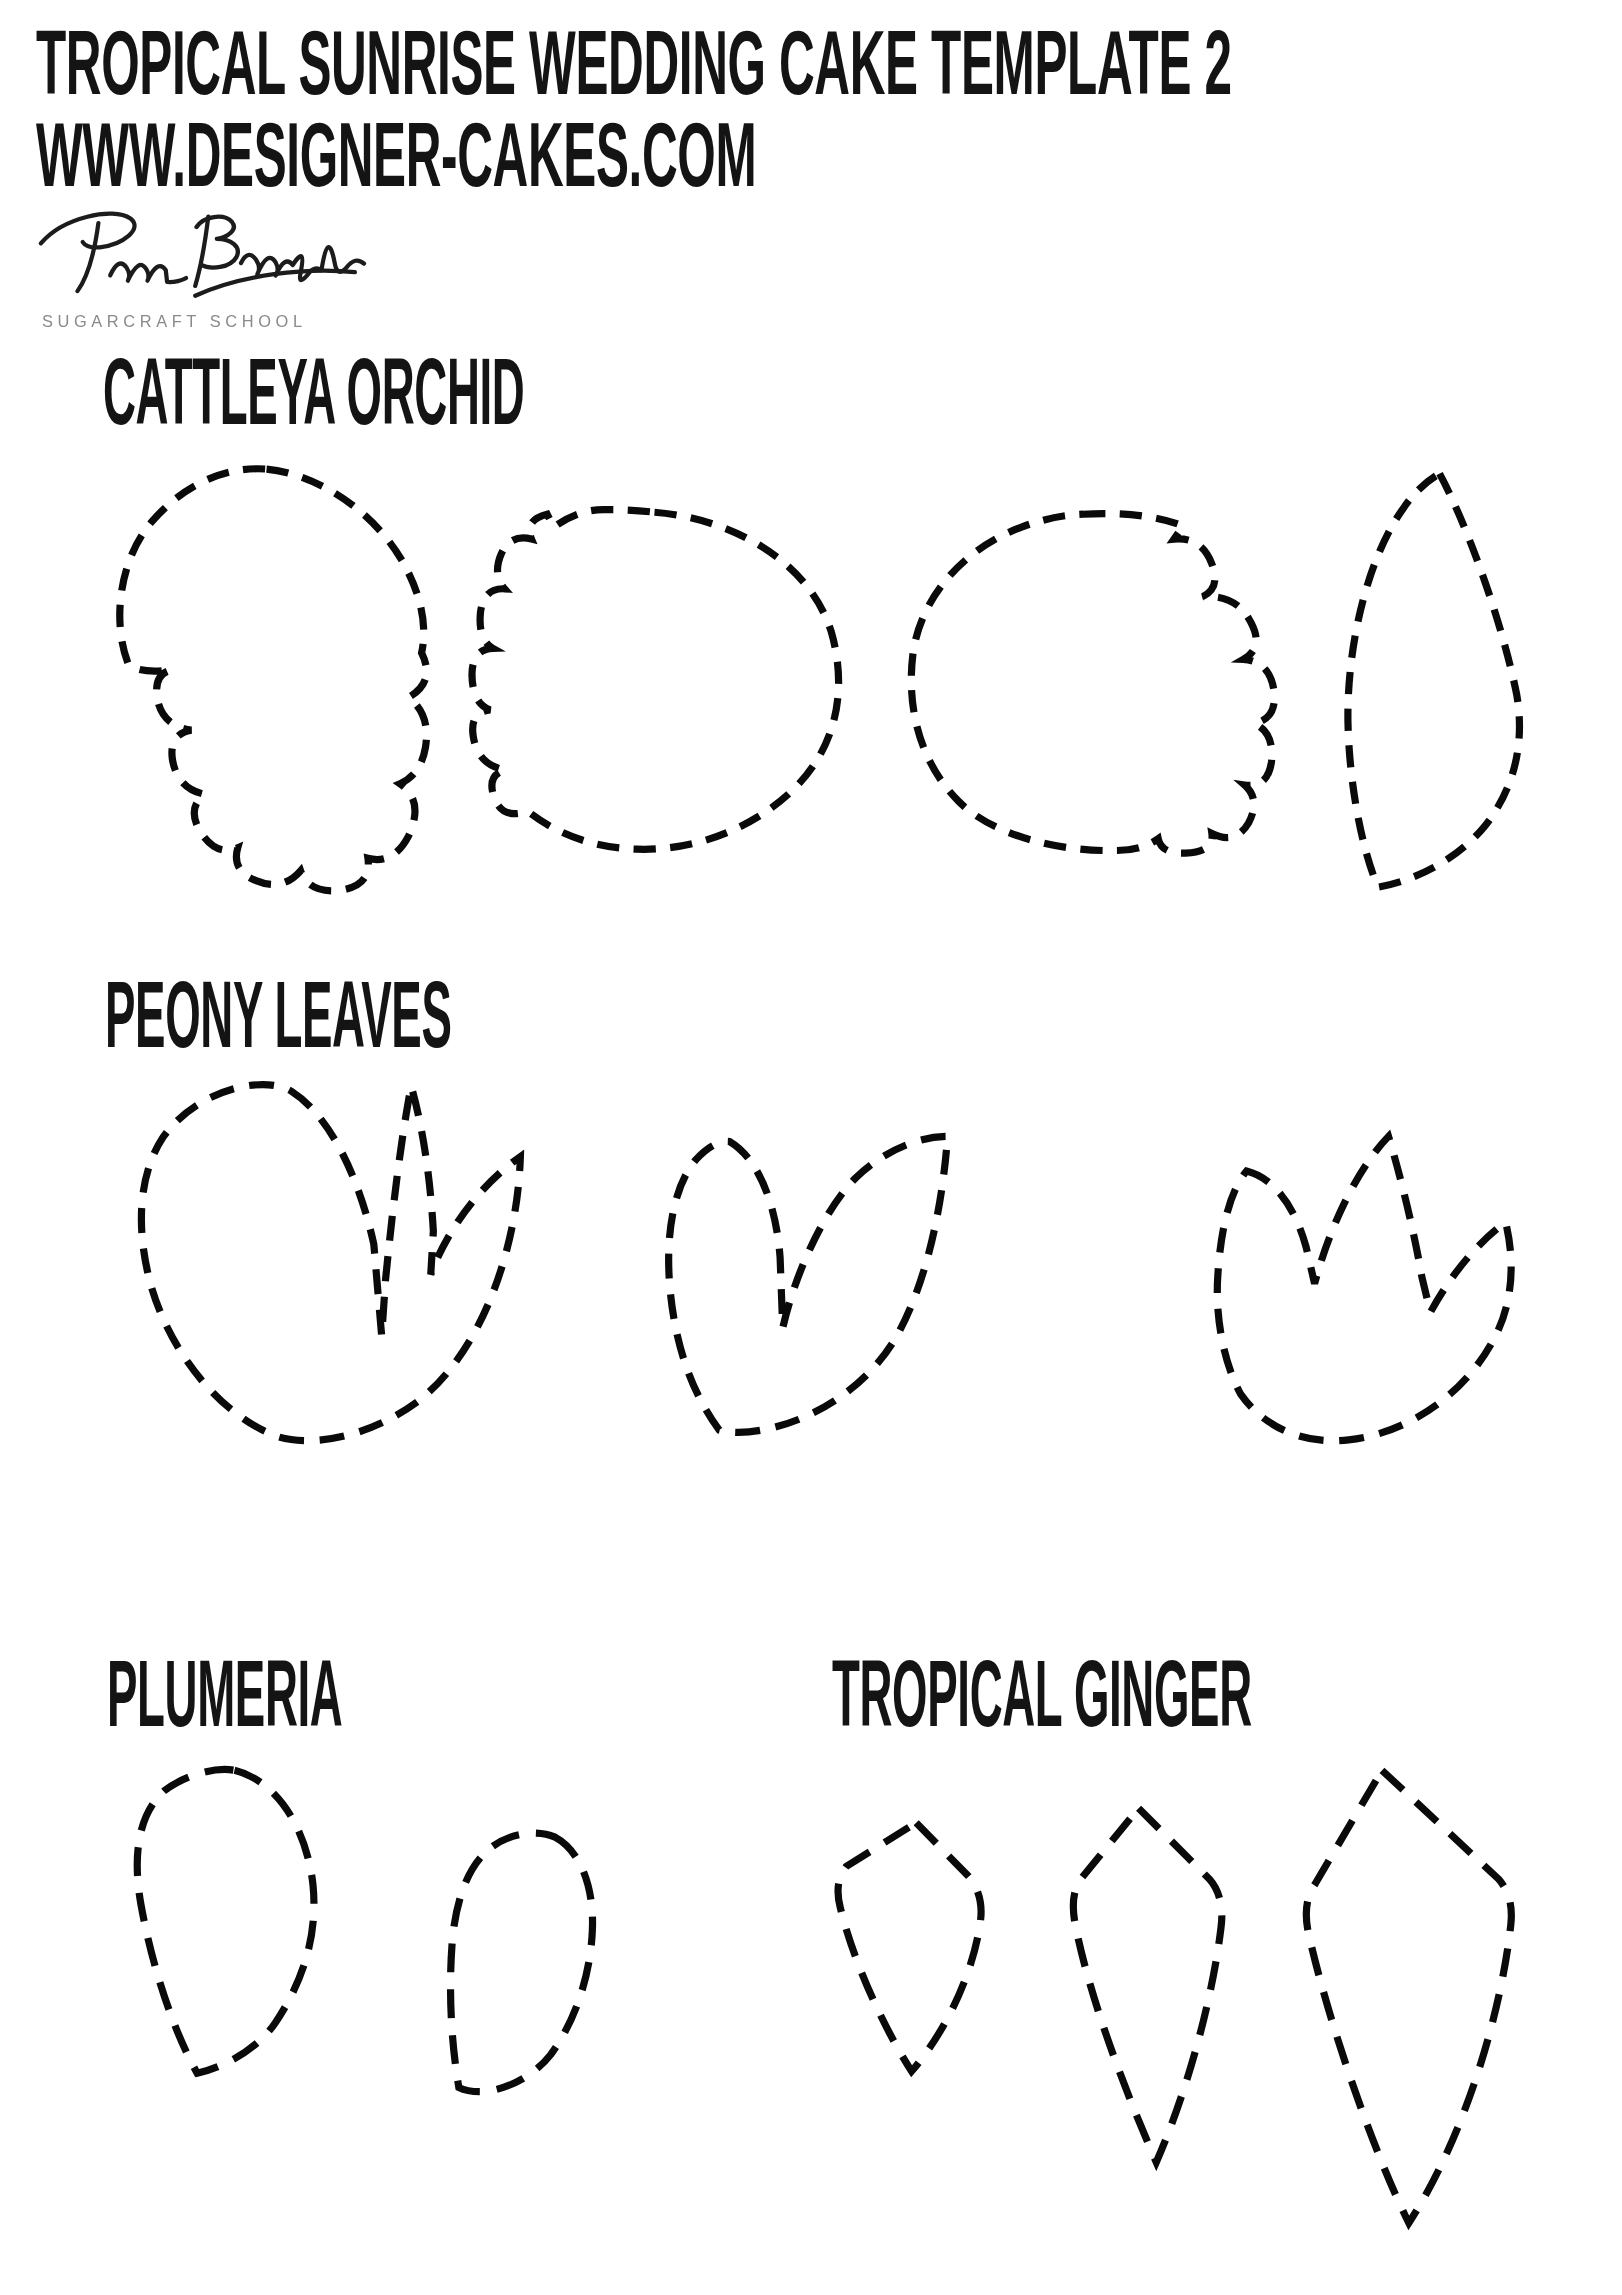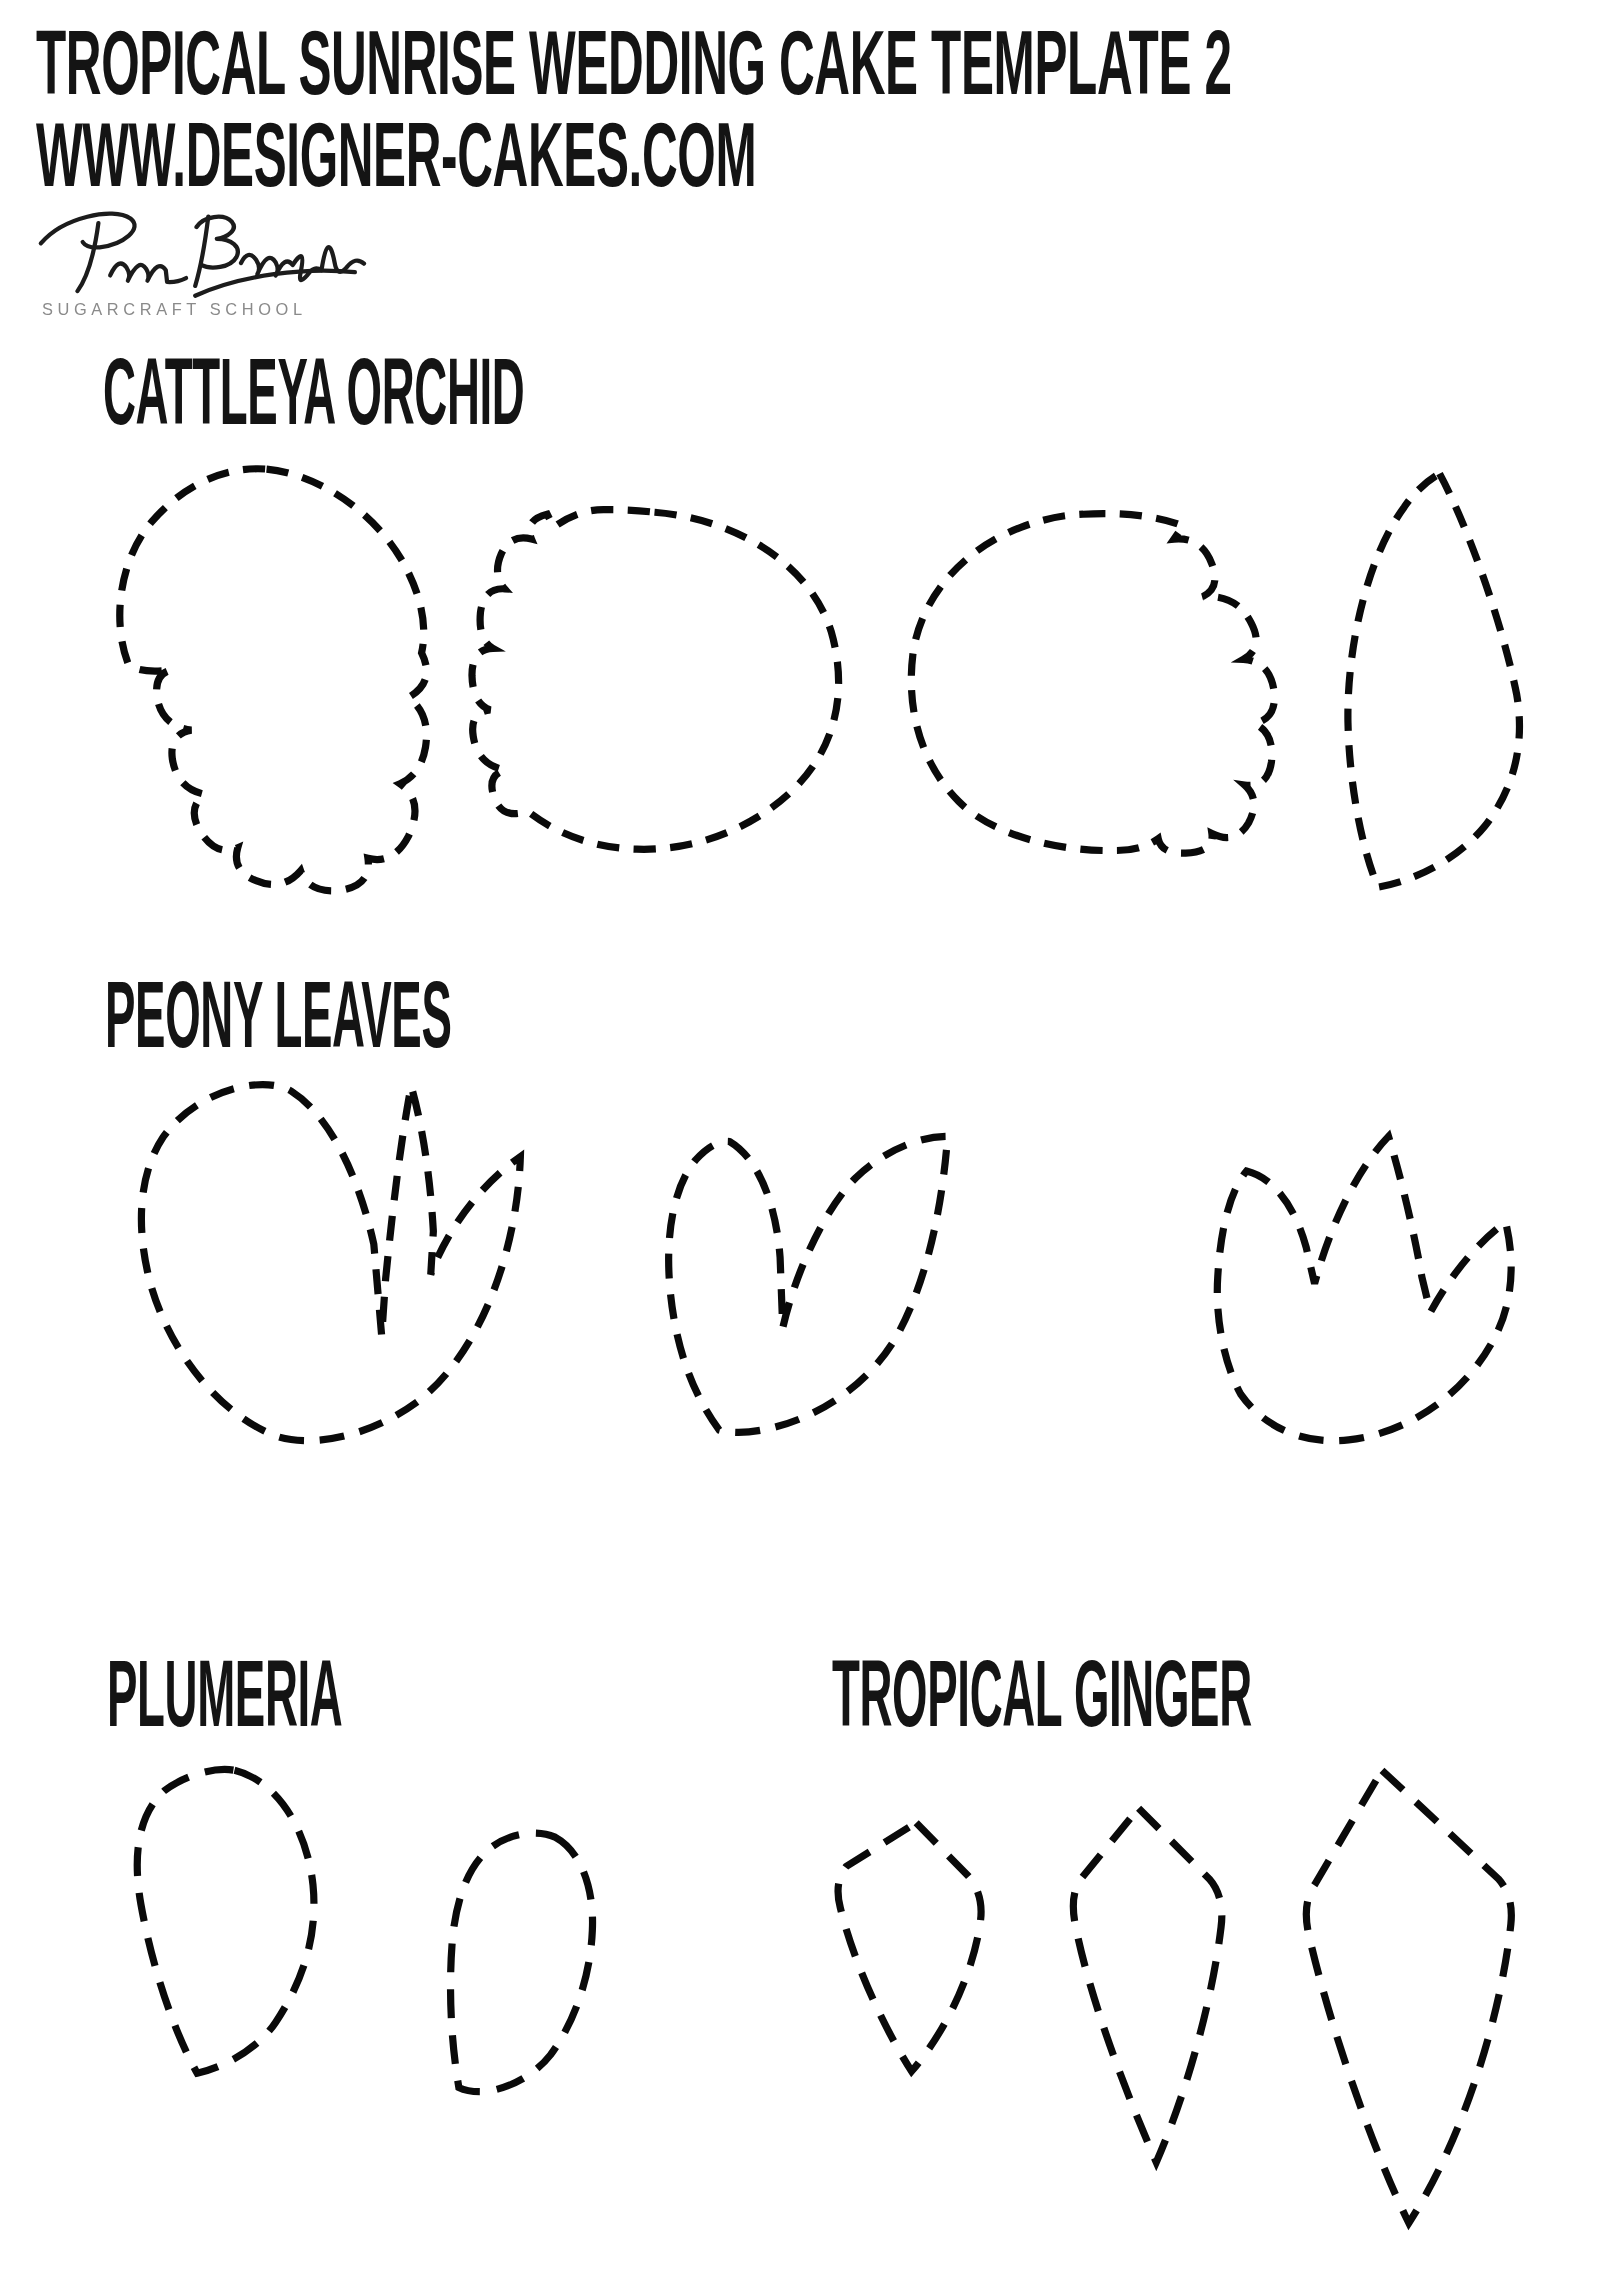--- a/index.html
+++ b/index.html
@@ -24,21 +24,21 @@
   .hdr{ font-size:90px; transform:scaleX(0.55); }
   .hdr1{ left:36px; top:18.3px; }
   .hdr2{ left:36px; top:110px; }
   .sec{ font-size:95px; transform:scaleX(0.48); }
   .sec-cattleya{ left:103px; top:344px; }
   .sec-peony{ left:105px; top:967px; }
   .sec-plumeria{ left:107px; top:1646px; }
   .sec-ginger{ left:832px; top:1646px; }
   .sub{
     position:absolute;
-    left:42px; top:300px;
+    left:42px; top:312px;
     font-size:16.4px;
     letter-spacing:4.6px;
     color:#8a8a8a;
     font-weight:normal;
   }
   #shapes{ position:absolute; left:0; top:0; }
   .tpl{
     fill:none;
     stroke:#0a0a0a;
     stroke-width:11;

